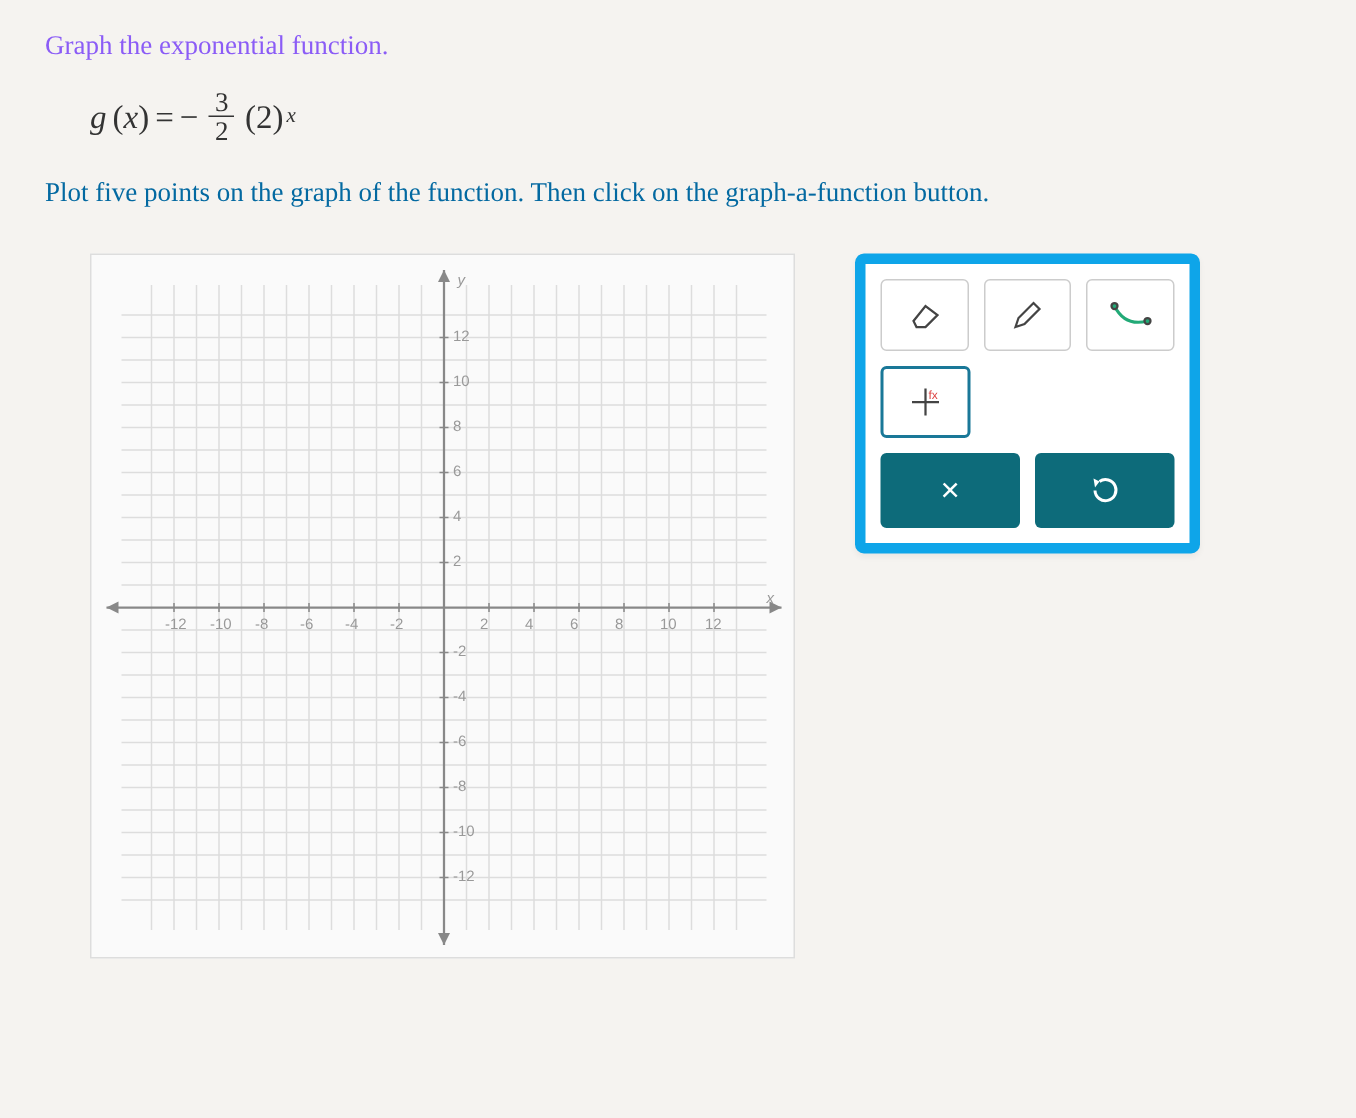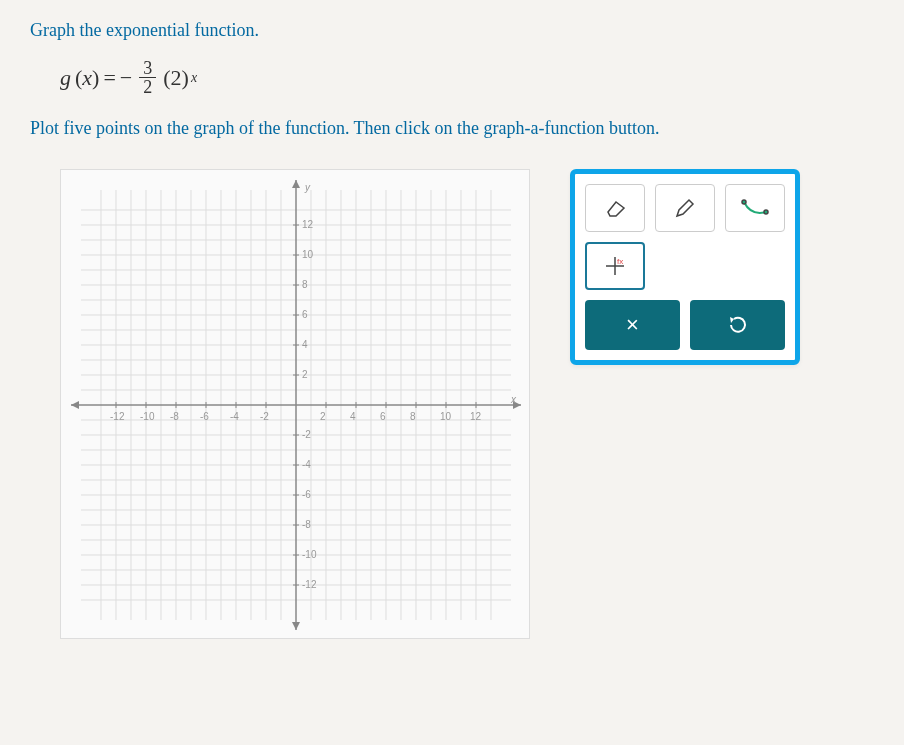--- a/index.html
+++ b/index.html
@@ -6,21 +6,21 @@
     body {
       font-family: Georgia, 'Times New Roman', serif;
       background: #f5f3f0;
       padding: 20px 30px;
       color: #333;
       width: 904px;
       height: 745px;
     }
     .prompt-text {
       font-size: 18px;
-      color: #0369a1;
+      color: #8b5cf6;
       margin-bottom: 18px;
     }
     .equation {
       font-family: 'Times New Roman', serif;
       font-size: 22px;
       margin-left: 30px;
       margin-bottom: 22px;
       display: flex;
       align-items: center;
       gap: 4px;
@@ -50,21 +50,21 @@
     .graph-box {
       width: 470px;
       height: 470px;
       background: #fafafa;
       border: 1px solid #ddd;
       position: relative;
     }
     .toolbar {
       width: 230px;
       background: #fff;
-      border: 5px solid #0ea5e9;
+      border: 7px solid #0ea5e9;
       border-radius: 6px;
       padding: 10px;
       box-shadow: 0 2px 4px rgba(0,0,0,0.05);
     }
     .tool-row {
       display: flex;
       gap: 10px;
       margin-bottom: 10px;
     }
     .tool-btn {

